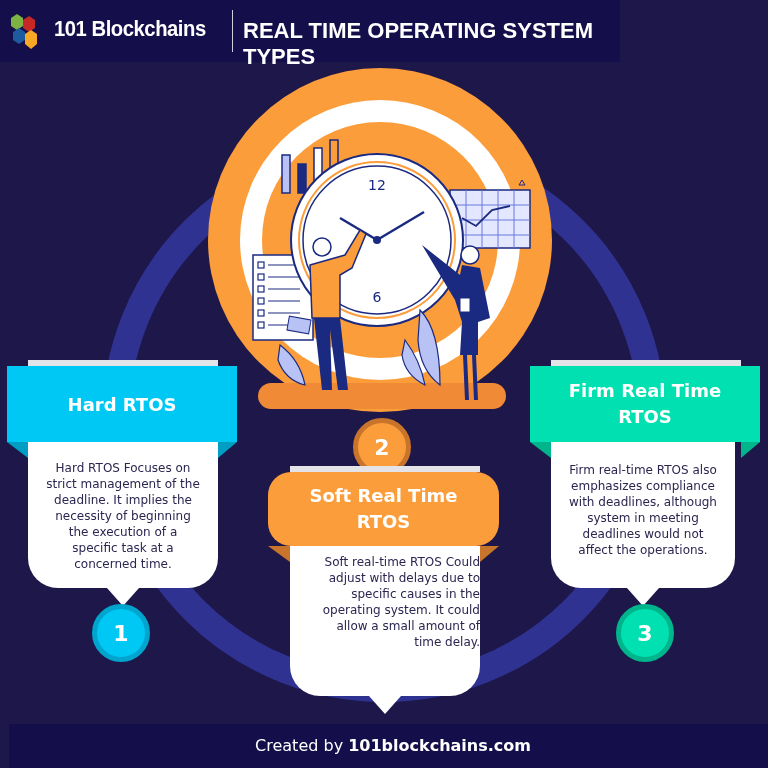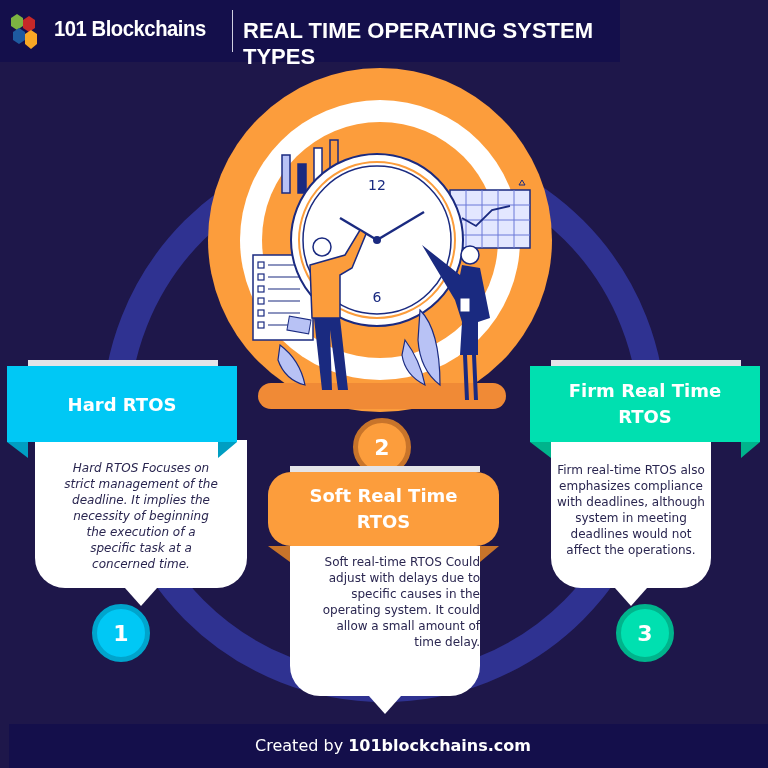--- a/index.html
+++ b/index.html
@@ -107,21 +107,21 @@
 
   <g fill="#b8c2f5" stroke="#1a2a80" stroke-width="1.2">
     <path d="M280 345 Q300 360 305 385 Q285 380 278 360 Z"></path>
     <path d="M420 310 Q440 330 440 385 Q420 370 418 340 Z"></path>
     <path d="M405 340 Q420 360 425 385 Q405 375 402 355 Z"></path>
   </g>
 </svg>
 
 <div class="card">
   <div class="card-top" style="left:28px; top:360px; width:190px;"></div>
-  <div class="card-body" style="left:35px; top:440px; width:212px; height:148px; padding-top:20px;font-style:italic;">
+  <div class="card-body" style="left:28px; top:440px; width:190px; height:148px; padding-top:20px;">
     <div>Hard RTOS Focuses on</div>
     <div>strict management of the</div>
     <div>deadline. It implies the</div>
     <div>necessity of beginning</div>
     <div>the execution of a</div>
     <div>specific task at a</div>
     <div>concerned time.</div>
   </div>
   <div class="fold" style="left:7px; top:442px; border-right:21px solid #009ec2; border-bottom:16px solid transparent;"></div>
   <div class="fold" style="left:218px; top:442px; border-left:19px solid #009ec2; border-bottom:16px solid transparent;"></div>
@@ -143,21 +143,21 @@
   <div class="fold" style="left:268px; top:546px; border-right:22px solid #c8742a; border-bottom:16px solid transparent;"></div>
   <div class="fold" style="left:480px; top:546px; border-left:19px solid #c8742a; border-bottom:16px solid transparent;"></div>
   <div class="banner" style="left:268px; top:472px; width:231px; height:74px; background:#fc9d3c; font-size:18px; flex-direction:column; line-height:26px;border-radius:23px;">
     <div>Soft Real Time</div>
     <div>RTOS</div>
   </div>
 </div>
 
 <div class="card">
   <div class="card-top" style="left:551px; top:360px; width:190px;"></div>
-  <div class="card-body" style="left:551px; top:440px; width:160px; height:148px; padding-top:22px;">
+  <div class="card-body" style="left:551px; top:440px; width:184px; height:148px; padding-top:22px;">
     <div>Firm real-time RTOS also</div>
     <div>emphasizes compliance</div>
     <div>with deadlines, although</div>
     <div>system in meeting</div>
     <div>deadlines would not</div>
     <div>affect the operations.</div>
   </div>
   <div class="fold" style="left:530px; top:442px; border-right:21px solid #00b48c; border-bottom:16px solid transparent;"></div>
   <div class="fold" style="left:741px; top:442px; border-left:19px solid #00b48c; border-bottom:16px solid transparent;"></div>
   <div class="banner" style="left:530px; top:366px; width:230px; height:76px; background:#00e0b0; font-size:18px; flex-direction:column; line-height:26px;">

